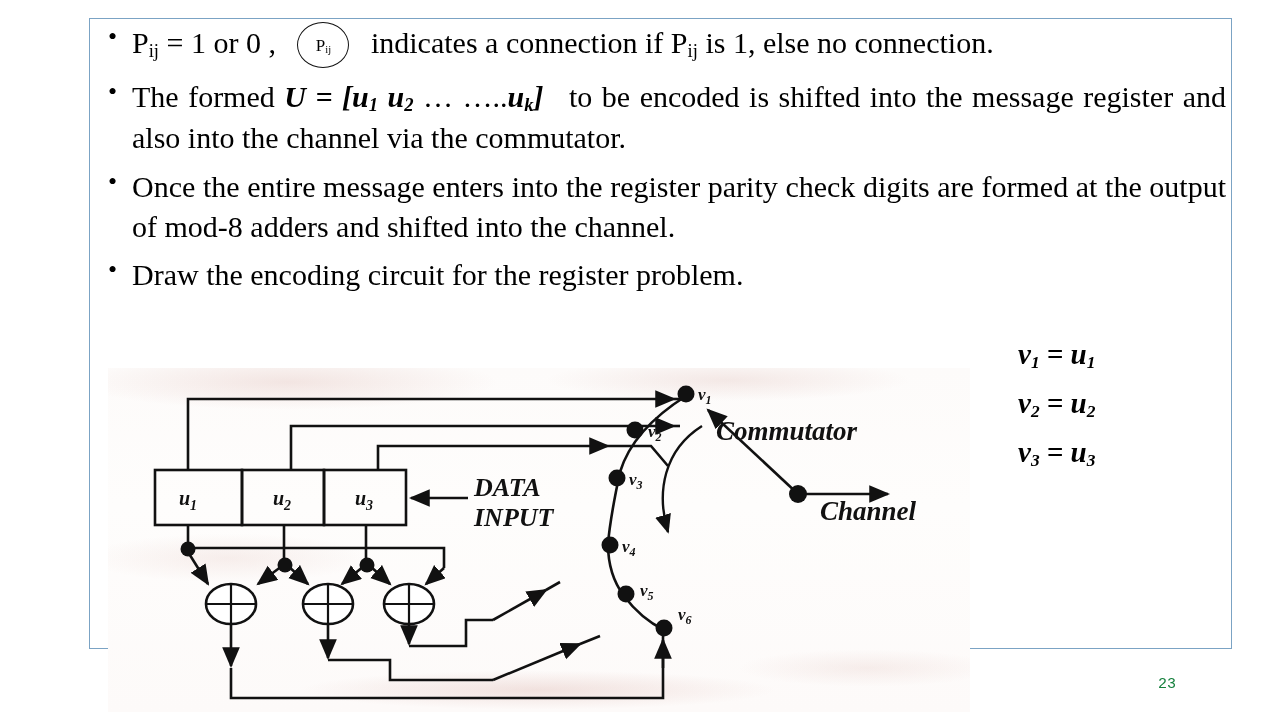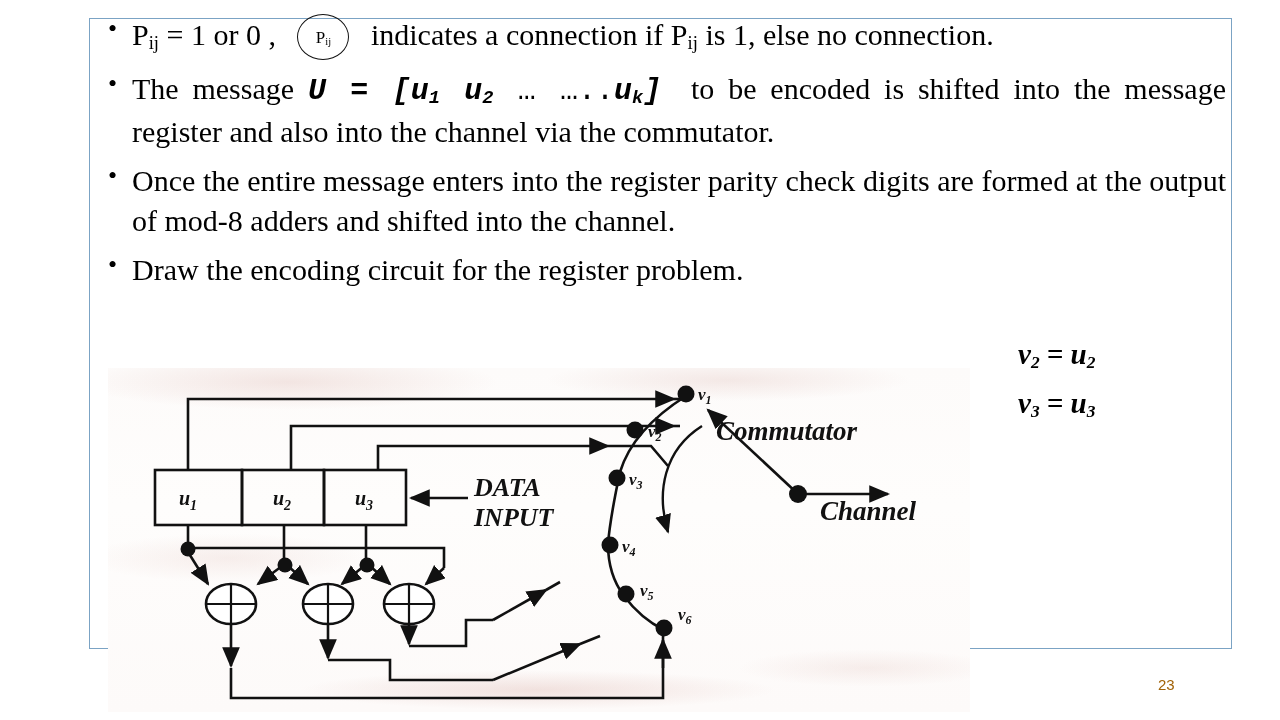--- a/index.html
+++ b/index.html
@@ -30,21 +30,21 @@
     width: 1143px;
     height: 631px;
     border: 1.5px solid #7ba3c4;
     box-sizing: border-box;
     background: transparent;
   }
   
   .bullets {
     position: absolute;
     left: 104px;
-    top: 14px;
+    top: 22px;
     width: 1122px;
   }
   .bullet {
     position: relative;
     padding-left: 28px;
     color: #000000;
     font-size: 30px;
     line-height: 1.33;
     text-align: justify;
     margin-bottom: 9px;
@@ -57,21 +57,21 @@
     font-size: 26px;
   }
   .b-nojust { text-align: left; }
   sub {
     font-size: 0.62em;
     vertical-align: -0.22em;
   }
   .mbold {
     font-weight: bold;
     font-style: italic;
-    font-family: Liberation Mono, monospace;
+    font-family: Liberation Serif, serif;
   }
   .pij-circle {
     display: inline-block;
     width: 52px;
     height: 46px;
     border: 1.6px solid #111;
     border-radius: 50%;
     text-align: center;
     font-size: 17px;
     line-height: 46px;
@@ -99,22 +99,22 @@
     white-space: nowrap;
   }
   .eq sub { font-size: 0.6em; vertical-align: -0.25em; }
 
   
   .page-num {
     position: absolute;
     left: 1158px;
     top: 676px;
     font-size: 15px;
-    color: #a16207;
-    font-family: Liberation Sans, sans-serif;
+    color: #15803d;
+    font-family: Liberation Mono, monospace;
   }
 
   
   .diagram {
     position: absolute;
     left: 108px;
     top: 368px;
     width: 862px;
     height: 344px;
   }
@@ -147,35 +147,38 @@
 
   <div class="bullets">
 
     <div class="bullet b-nojust">
       <span>P<sub>ij</sub> <span>= 1 or 0 ,</span></span>
       <span class="pij-circle">P<sub>ij</sub></span>
       <span>indicates a connection if P</span><span><sub>ij</sub></span><span> is 1, else no connection.</span>
     </div>
 
     <div class="bullet">
-      <span>The message</span>
+      <span>The formed</span>
       <span class="mbold"><span>U</span>
         <span>=</span>
         <span>[</span><span>u</span><sub>1</sub>
         <span>u</span><sub>2</sub>
         <span style="font-weight:normal;font-style:normal">… …..</span><span>u</span><sub>k</sub><span>]</span></span>
       <span class="sp"></span><span>to be encoded is shifted into the message register and also into the channel via the commutator.</span>
     </div>
 
     <div class="bullet">Once the entire message enters into the register parity check digits are formed at the output of mod-8 adders and shifted into the channel.</div>
 
     <div class="bullet b-nojust">Draw the encoding circuit for the register problem.</div>
   </div>
 
   <div class="equations">
+    <div class="eq">
+      <span>v</span><sub>1</sub> = <span>u</span><sub>1</sub>
+    </div>
     <div class="eq">
       <span>v</span><sub>2</sub> = <span>u</span><sub>2</sub>
     </div>
     <div class="eq">
       <span>v</span><sub>3</sub> = <span>u</span><sub>3</sub>
     </div>
   </div>
 
   <div class="diagram">
     <div class="scan-bg"></div>

